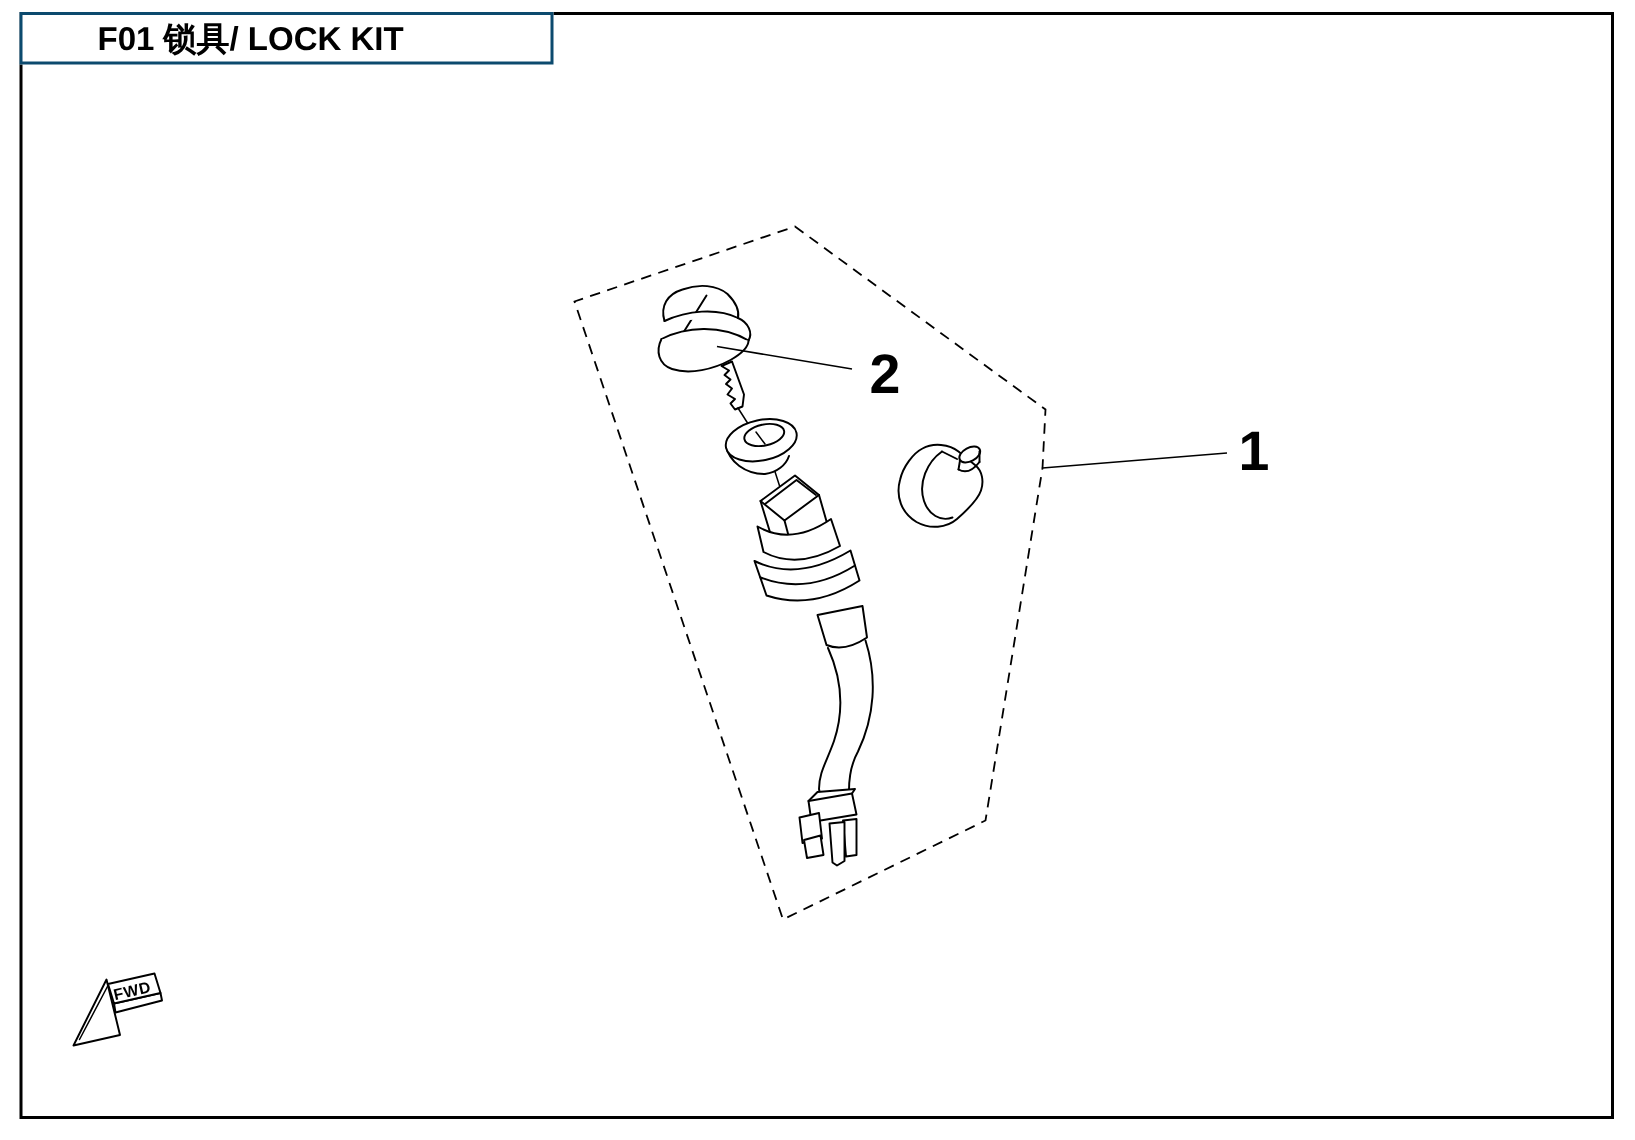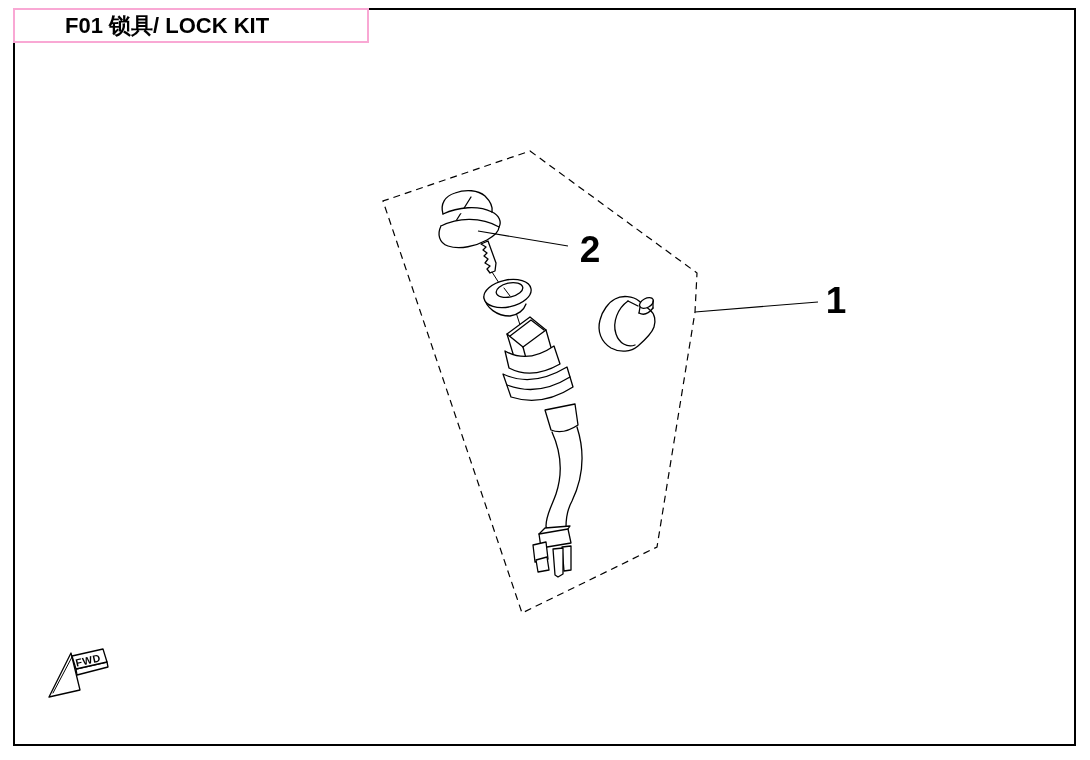--- a/index.html
+++ b/index.html
@@ -1,21 +1,21 @@
 <!DOCTYPE html>
 <html><head>
 <meta charset="utf-8">
 <style>
   html,body{margin:0;padding:0;background:#ffffff;}
   body{width:1090px;height:760px;position:relative;overflow:hidden;
        font-family:"Liberation Sans",sans-serif;}
   .frame{position:absolute;left:13px;top:8px;width:1063px;height:738px;
          border:2px solid #000;background:#fff;box-sizing:border-box;}
   .title-box{position:absolute;left:13px;top:8px;width:356px;height:35px;
-             border:2px solid #f9a8d4;background:#fff;box-sizing:border-box;
+             border:2px solid #0c4a6e;background:#fff;box-sizing:border-box;
              display:flex;align-items:center;}
   .title-text{font-size:22px;font-weight:bold;color:#000;padding-left:50px;
               letter-spacing:0px;white-space:nowrap;}
   svg.art-layer{position:absolute;left:0;top:0;}
   .ln{stroke:#000;stroke-width:1.3;fill:none;stroke-linecap:round;stroke-linejoin:round;}
   .lnf{stroke:#000;stroke-width:1.3;fill:#fff;stroke-linecap:round;stroke-linejoin:round;}
   .dash{stroke:#000;stroke-width:1.2;fill:none;stroke-dasharray:7 5;}
   .leader{stroke:#000;stroke-width:1.1;fill:none;}
   .callout-num{font-family:"Liberation Sans",sans-serif;font-weight:bold;
                font-size:37px;fill:#000;text-anchor:middle;}

